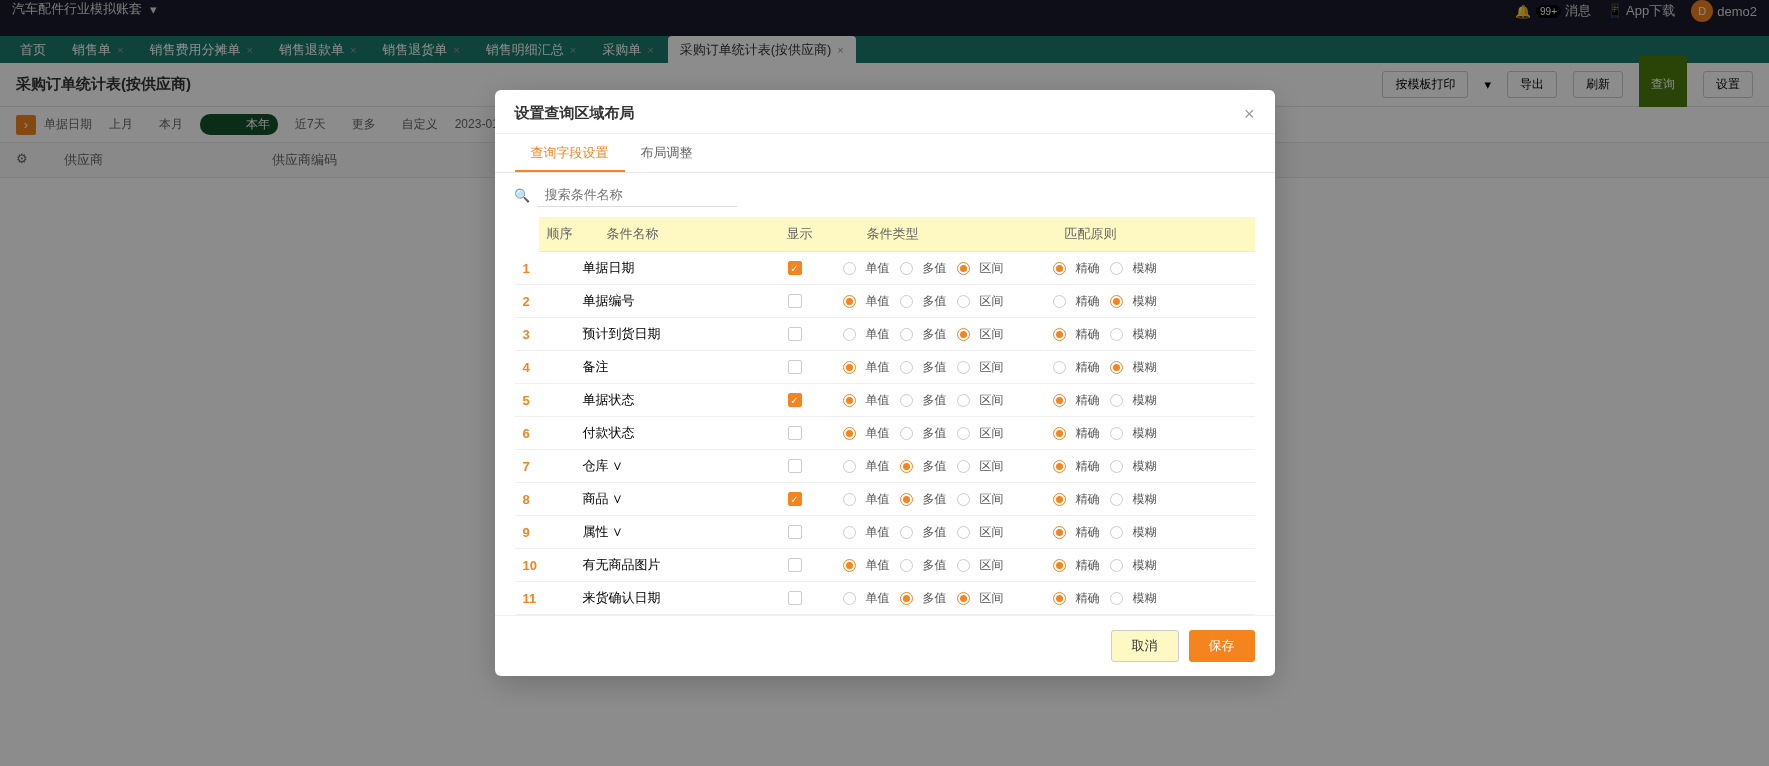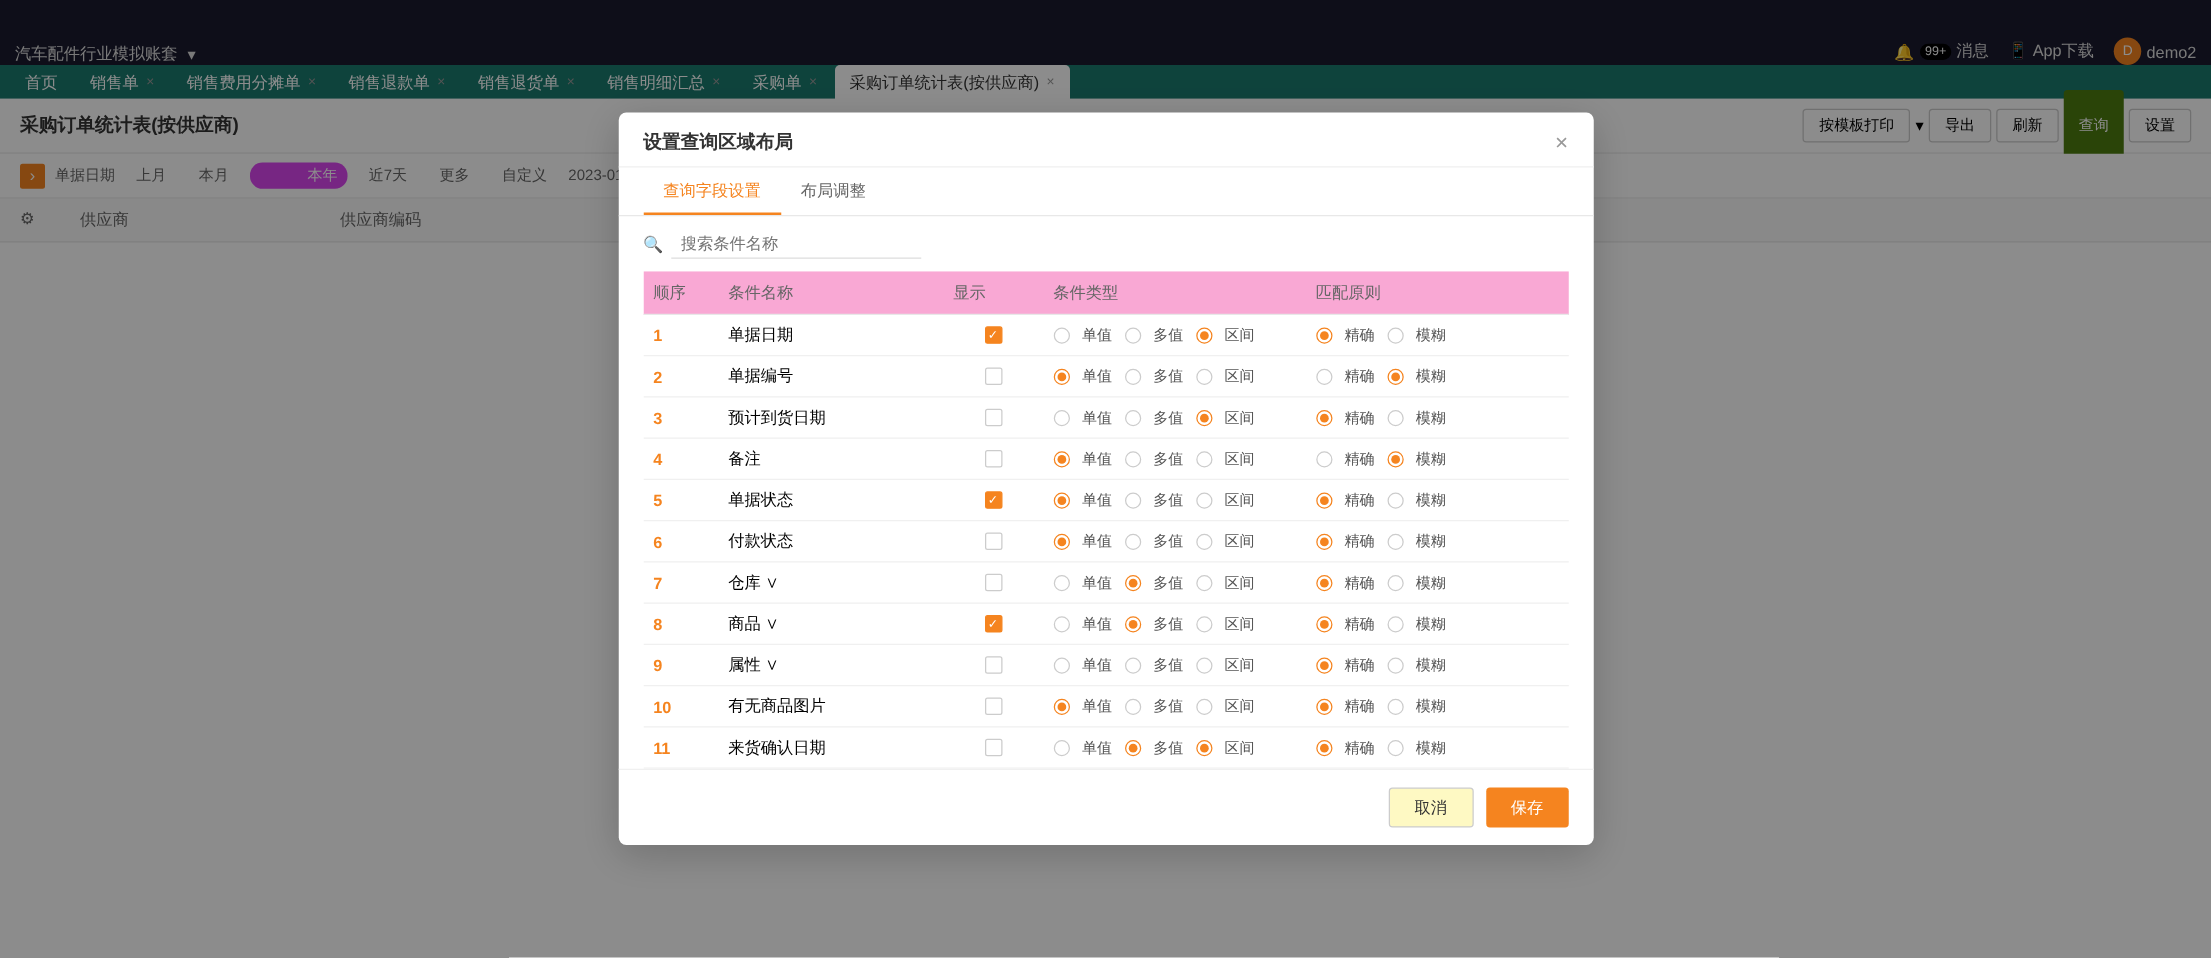--- a/index.html
+++ b/index.html
@@ -1,23 +1,23 @@
 <!DOCTYPE html>
 <html><head>
   <meta charset="utf-8">
   <style>
     * { box-sizing: border-box; margin: 0; padding: 0; }
     body { font-family: 'Microsoft YaHei', sans-serif; font-size: 13px; background: #f0f2f5; overflow: hidden; }
 
     
     .top-bar {
-      height: 52px;
+      height: 36px;
       background: #1a1a2e;
       display: flex;
-      align-items: flex-end;
+      align-items: flex-start;
       justify-content: space-between;
       padding: 0 12px;
       color: #ccc;
       gap: 28px;
     }
     .top-bar-left { display: flex; align-items: center; gap: 8px; font-size: 13px; color: #ddd; }
     .top-bar-right { display: flex; align-items: center; gap: 16px; font-size: 13px; color: #ddd; }
     .badge { background: #000000; color: #fff; font-size: 10px; padding: 1px 4px; border-radius: 8px; }
 
     
@@ -47,37 +47,37 @@
     .page-header {
       background: #fff;
       height: 44px;
       display: flex;
       align-items: center;
       padding: 0 16px;
       justify-content: space-between;
       border-bottom: 1px solid #e8e8e8;
     }
     .page-title { font-size: 15px; font-weight: bold; color: #333; }
-    .page-actions { display: flex; align-items: center; gap: 4px; }
+    .page-actions { display: flex; align-items: center; gap: 16px; }
     .btn-outline { border: 1px solid #ccc; background: #fff; padding: 4px 12px; border-radius: 3px; cursor: pointer; font-size: 12px; }
     .btn-primary { background: #4d7c0f; color: #fff; border: none; padding: 20px 12px; border-radius: 3px; cursor: pointer; font-size: 12px; }
 
     
     .filter-bar {
       background: #fff;
       padding: 6px 16px;
       display: flex;
       align-items: center;
       gap: 8px;
       border-bottom: 1px solid #e8e8e8;
     }
     .orange-arrow { background: #f5841f; color: #fff; width: 20px; height: 20px; display: flex; align-items: center; justify-content: center; border-radius: 2px; cursor: pointer; }
     .filter-label { font-size: 12px; color: #666; }
     .filter-btn { padding: 2px 8px; border-radius: 3px; font-size: 12px; cursor: pointer; border: 1px solid transparent; color: #666; }
-    .filter-btn.active { background: #d946ef; color: #fff; border-radius: 10px; border: none; padding-left: 46px; }
+    .filter-btn.active { background: #14532d; color: #fff; border-radius: 10px; border: none; padding-left: 46px; }
     .filter-date { font-size: 12px; color: #666; }
 
     
     .overlay {
       position: fixed;
       top: 0; left: 0; right: 0; bottom: 0;
       background: rgba(0,0,0,0.45);
       z-index: 100;
       display: flex;
       align-items: center;
@@ -143,28 +143,29 @@
 
     
     .modal-table {
       flex: 1;
       overflow-y: auto;
       padding: 0 20px;
     }
     .table-thead {
       display: grid;
       grid-template-columns: 60px 180px 80px 1fr 1fr;
-      background: #f9a8d4;
+      background: #fef9c3;
       border-bottom: 1px solid #e8e8e8;
       padding: 8px 0;
       font-size: 13px;
       color: #666;
       position: sticky;
       top: 0;
       z-index: 2;
+      margin-left: 24px;
     }
     .table-thead > div { padding: 0 8px; }
     .table-row {
       display: grid;
       grid-template-columns: 60px 180px 80px 1fr 1fr;
       border-bottom: 1px solid #f0f0f0;
       padding: 7px 0;
       align-items: center;
       font-size: 13px;
     }

